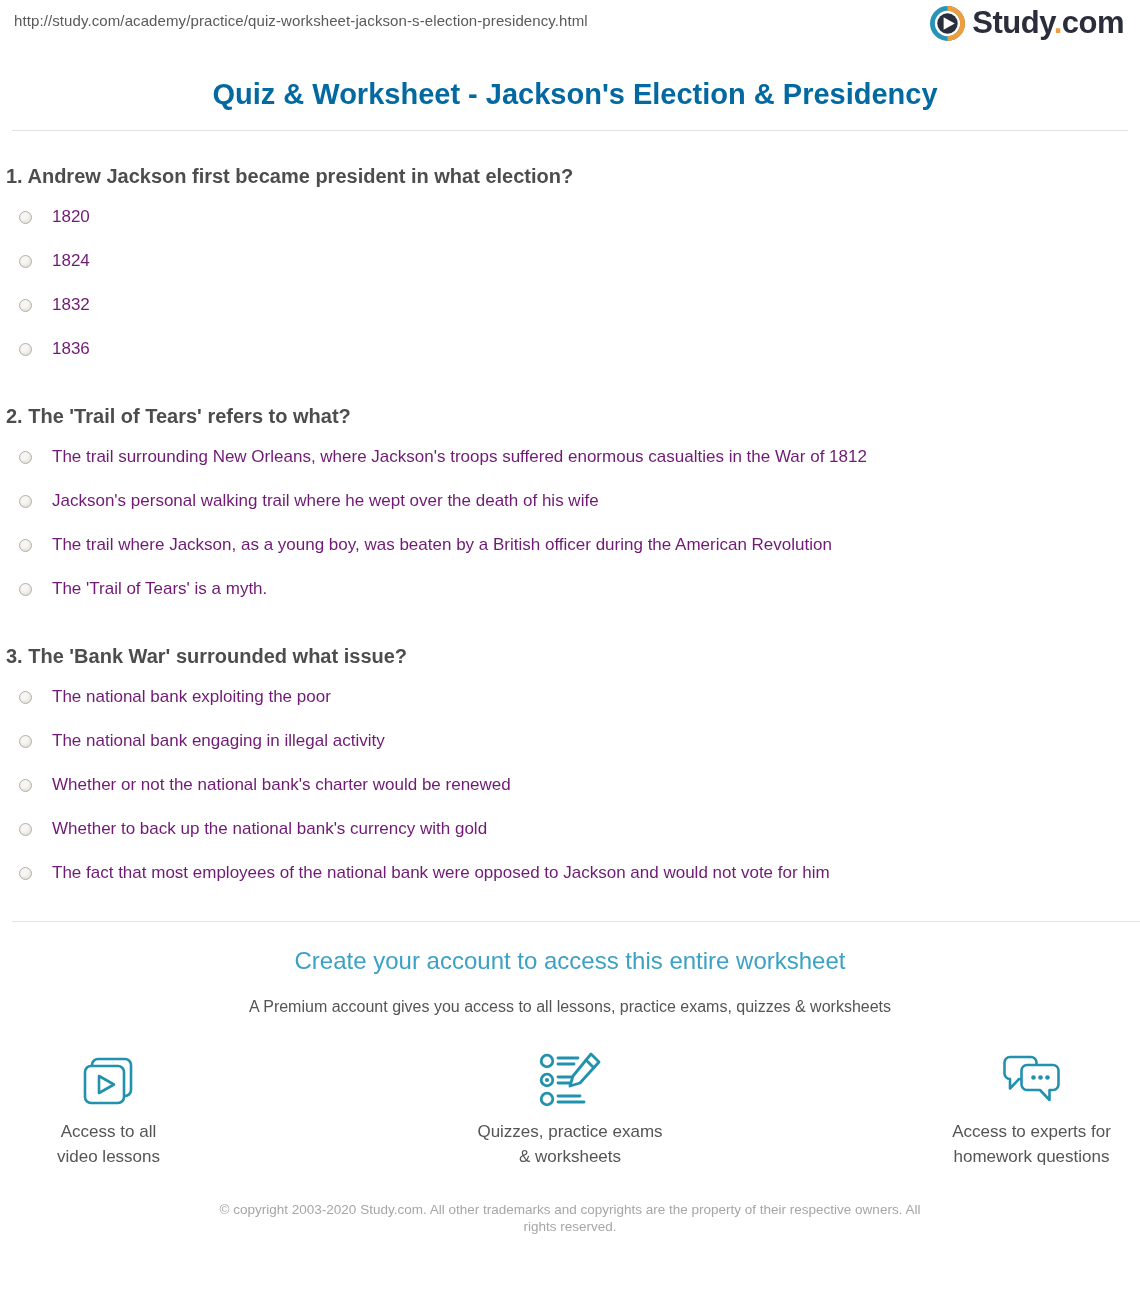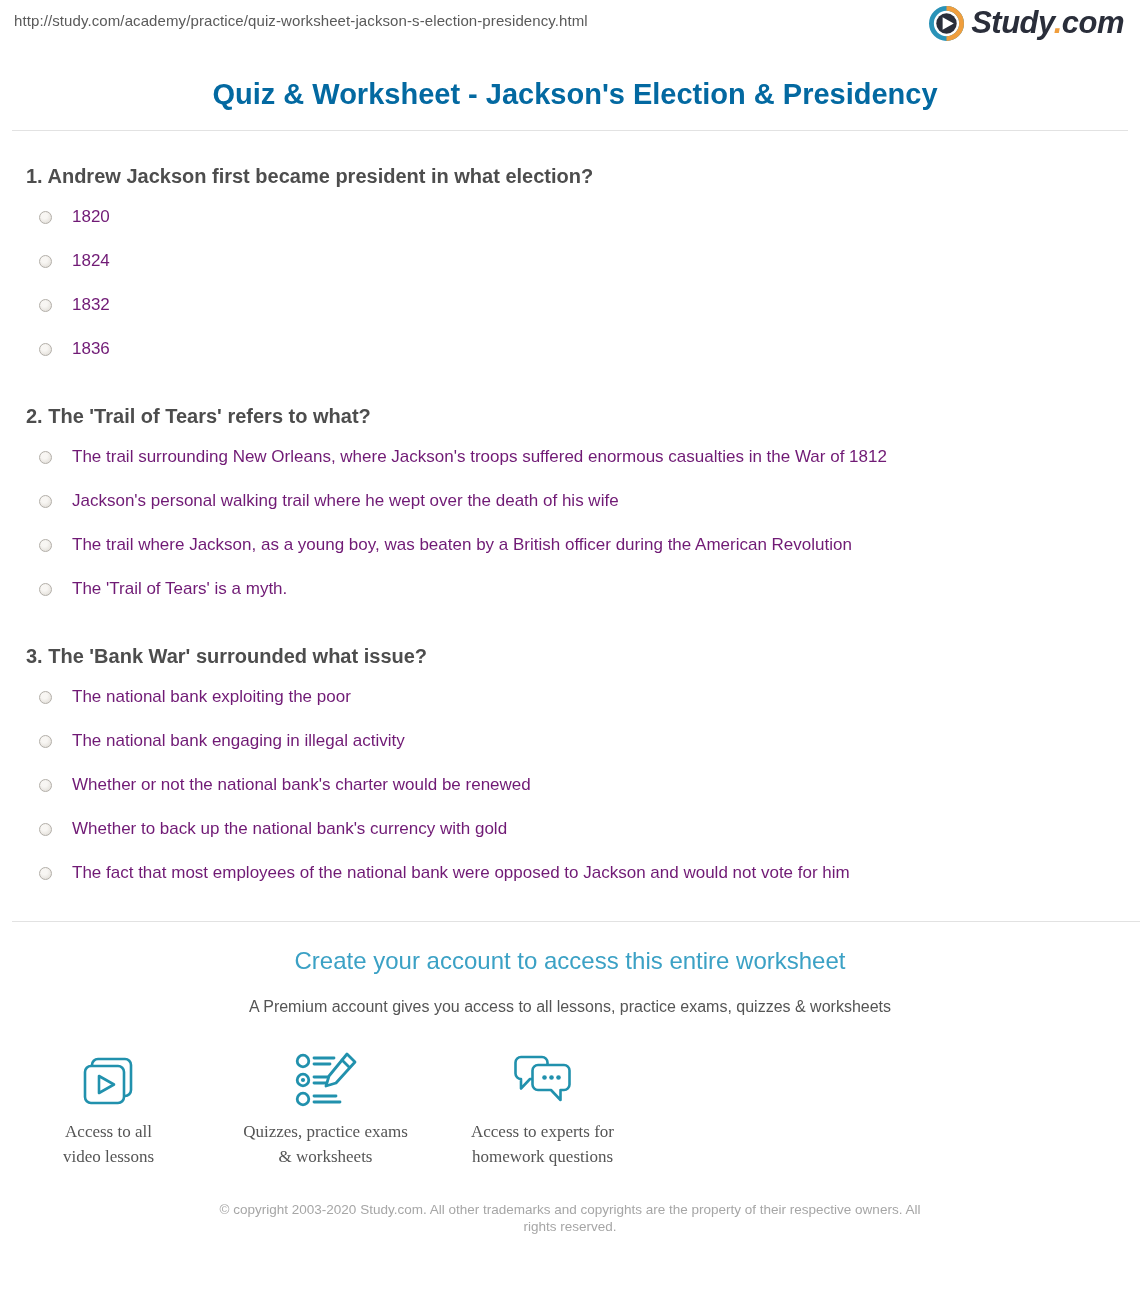--- a/index.html
+++ b/index.html
@@ -18,38 +18,38 @@
   .url {
     position: absolute; left: 14px; top: 12px;
     font-size: 15px; color: #5a5a5a; letter-spacing: 0.1px;
   }
   .logo {
     position: absolute; right: 16px; top: 5px;
     display: flex; align-items: center; gap: 7px;
     cursor: pointer;
   }
   .logo-text {
-    font-size: 31px; font-weight: 700; color: #2a2e3a; letter-spacing: -0.5px; font-style: italic;
+    font-size: 31px; font-weight: 700; color: #2a2e3a; letter-spacing: -0.5px;
   }
   .logo-dot { color: #f09e3d; }
 
   
   .page-title {
     margin: 26px 0 0 10px;
     font-size: 29px; font-weight: 700; color: #0369a1;
     line-height: 32px;
     text-align: center;
   }
   .divider {
     border: none; border-top: 1px solid #e2e2e2;
     margin: 20px 12px 0 12px;
   }
 
   
-  .quiz { padding-left: 26px; }
+  .quiz { padding-left: 6px; }
   .q-heading {
     font-size: 20px; font-weight: 700; color: #4d4d4d;
     margin: 32px 0 6px 0; line-height: 26px;
   }
   .option { display: flex; align-items: center; height: 44px; cursor: pointer; }
   .radio {
     width: 13px; height: 13px; border-radius: 50%;
     border: 1px solid #b3afa9;
     background: radial-gradient(circle at 40% 35%, #f8f6f3 30%, #dcd8d1);
     margin-left: 13px; flex-shrink: 0;
@@ -62,21 +62,21 @@
   }
 
   
   .signup { text-align: center; }
   .signup-heading {
     margin: 24px 0 0 0;
     font-size: 24px; font-weight: 400; color: #3ba1c5; line-height: 30px;
   }
   .signup-sub { margin-top: 22px; font-size: 16px; color: #555555; }
   .features {
-    display: flex; justify-content: flex-start; margin-top: 34px; font-family: Liberation Serif, serif;
+    display: flex; justify-content: space-between; margin-top: 34px;
   }
   .feature { width: 217px; }
   .feature-icon {
     height: 58px; display: flex; align-items: flex-end; justify-content: center;
     margin-bottom: 12px;
   }
   .feature-label { font-size: 17px; color: #555555; line-height: 1.45; }
 
   
   .footer { margin-top: 32px; text-align: center; }

